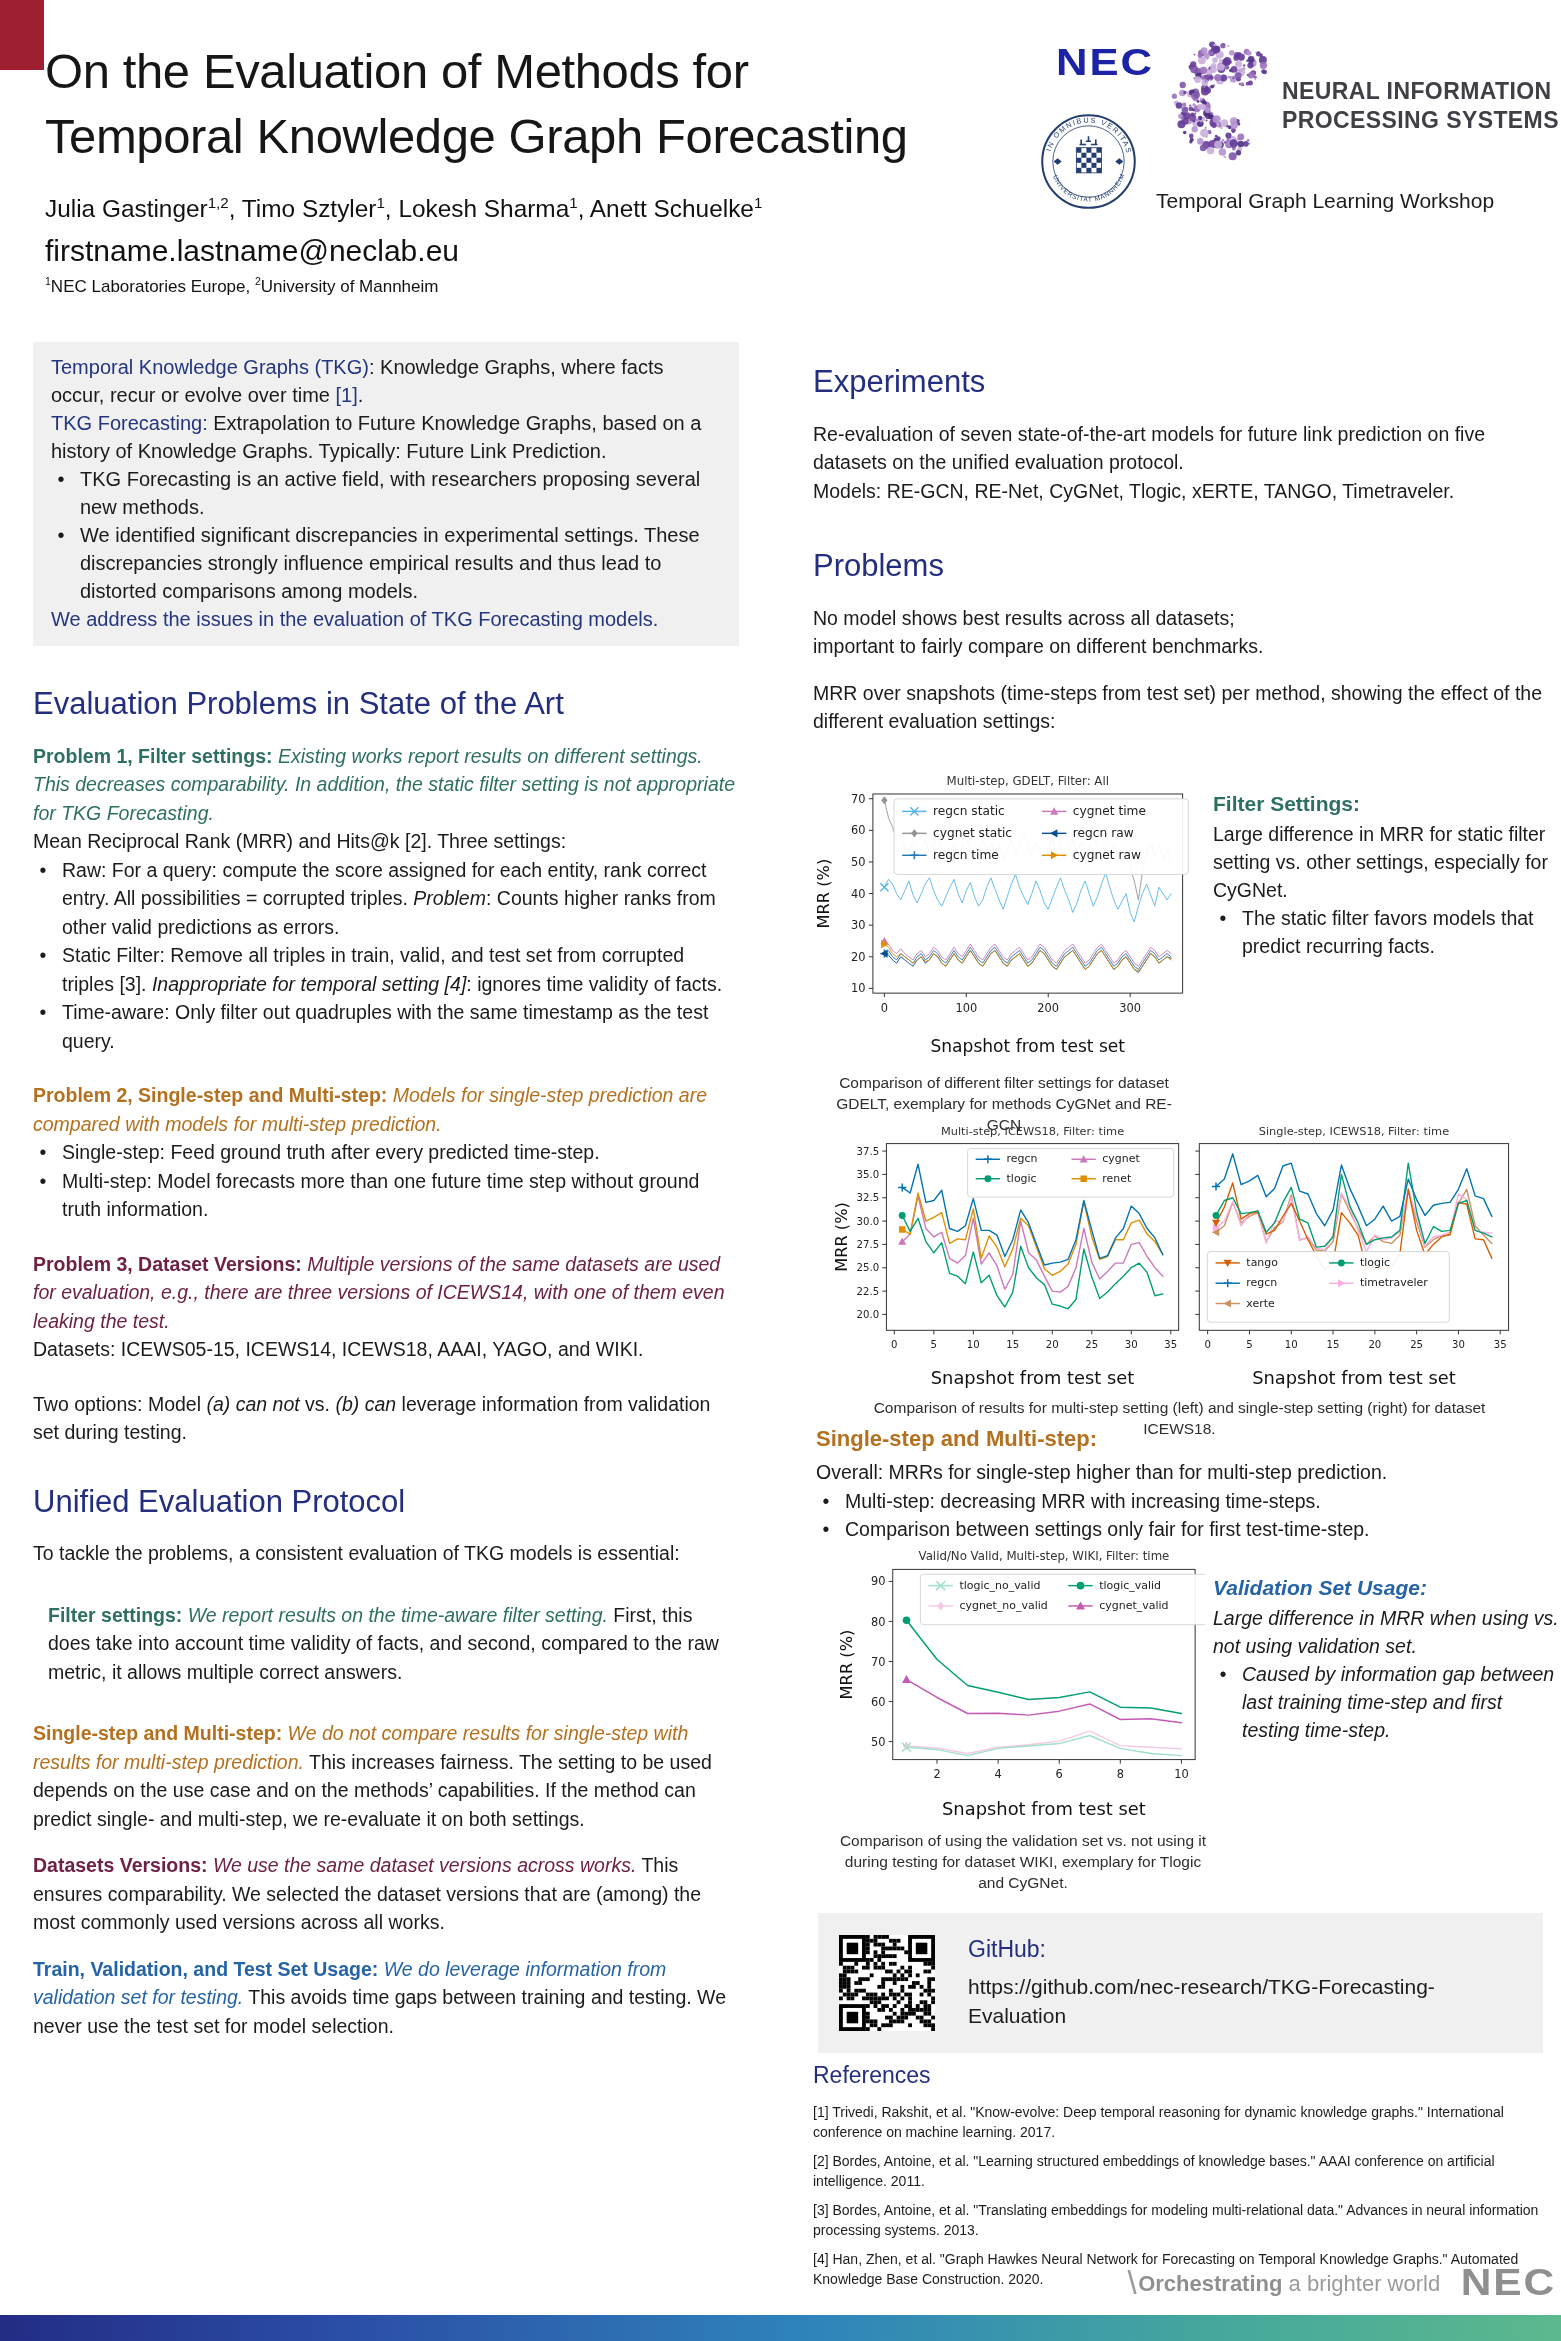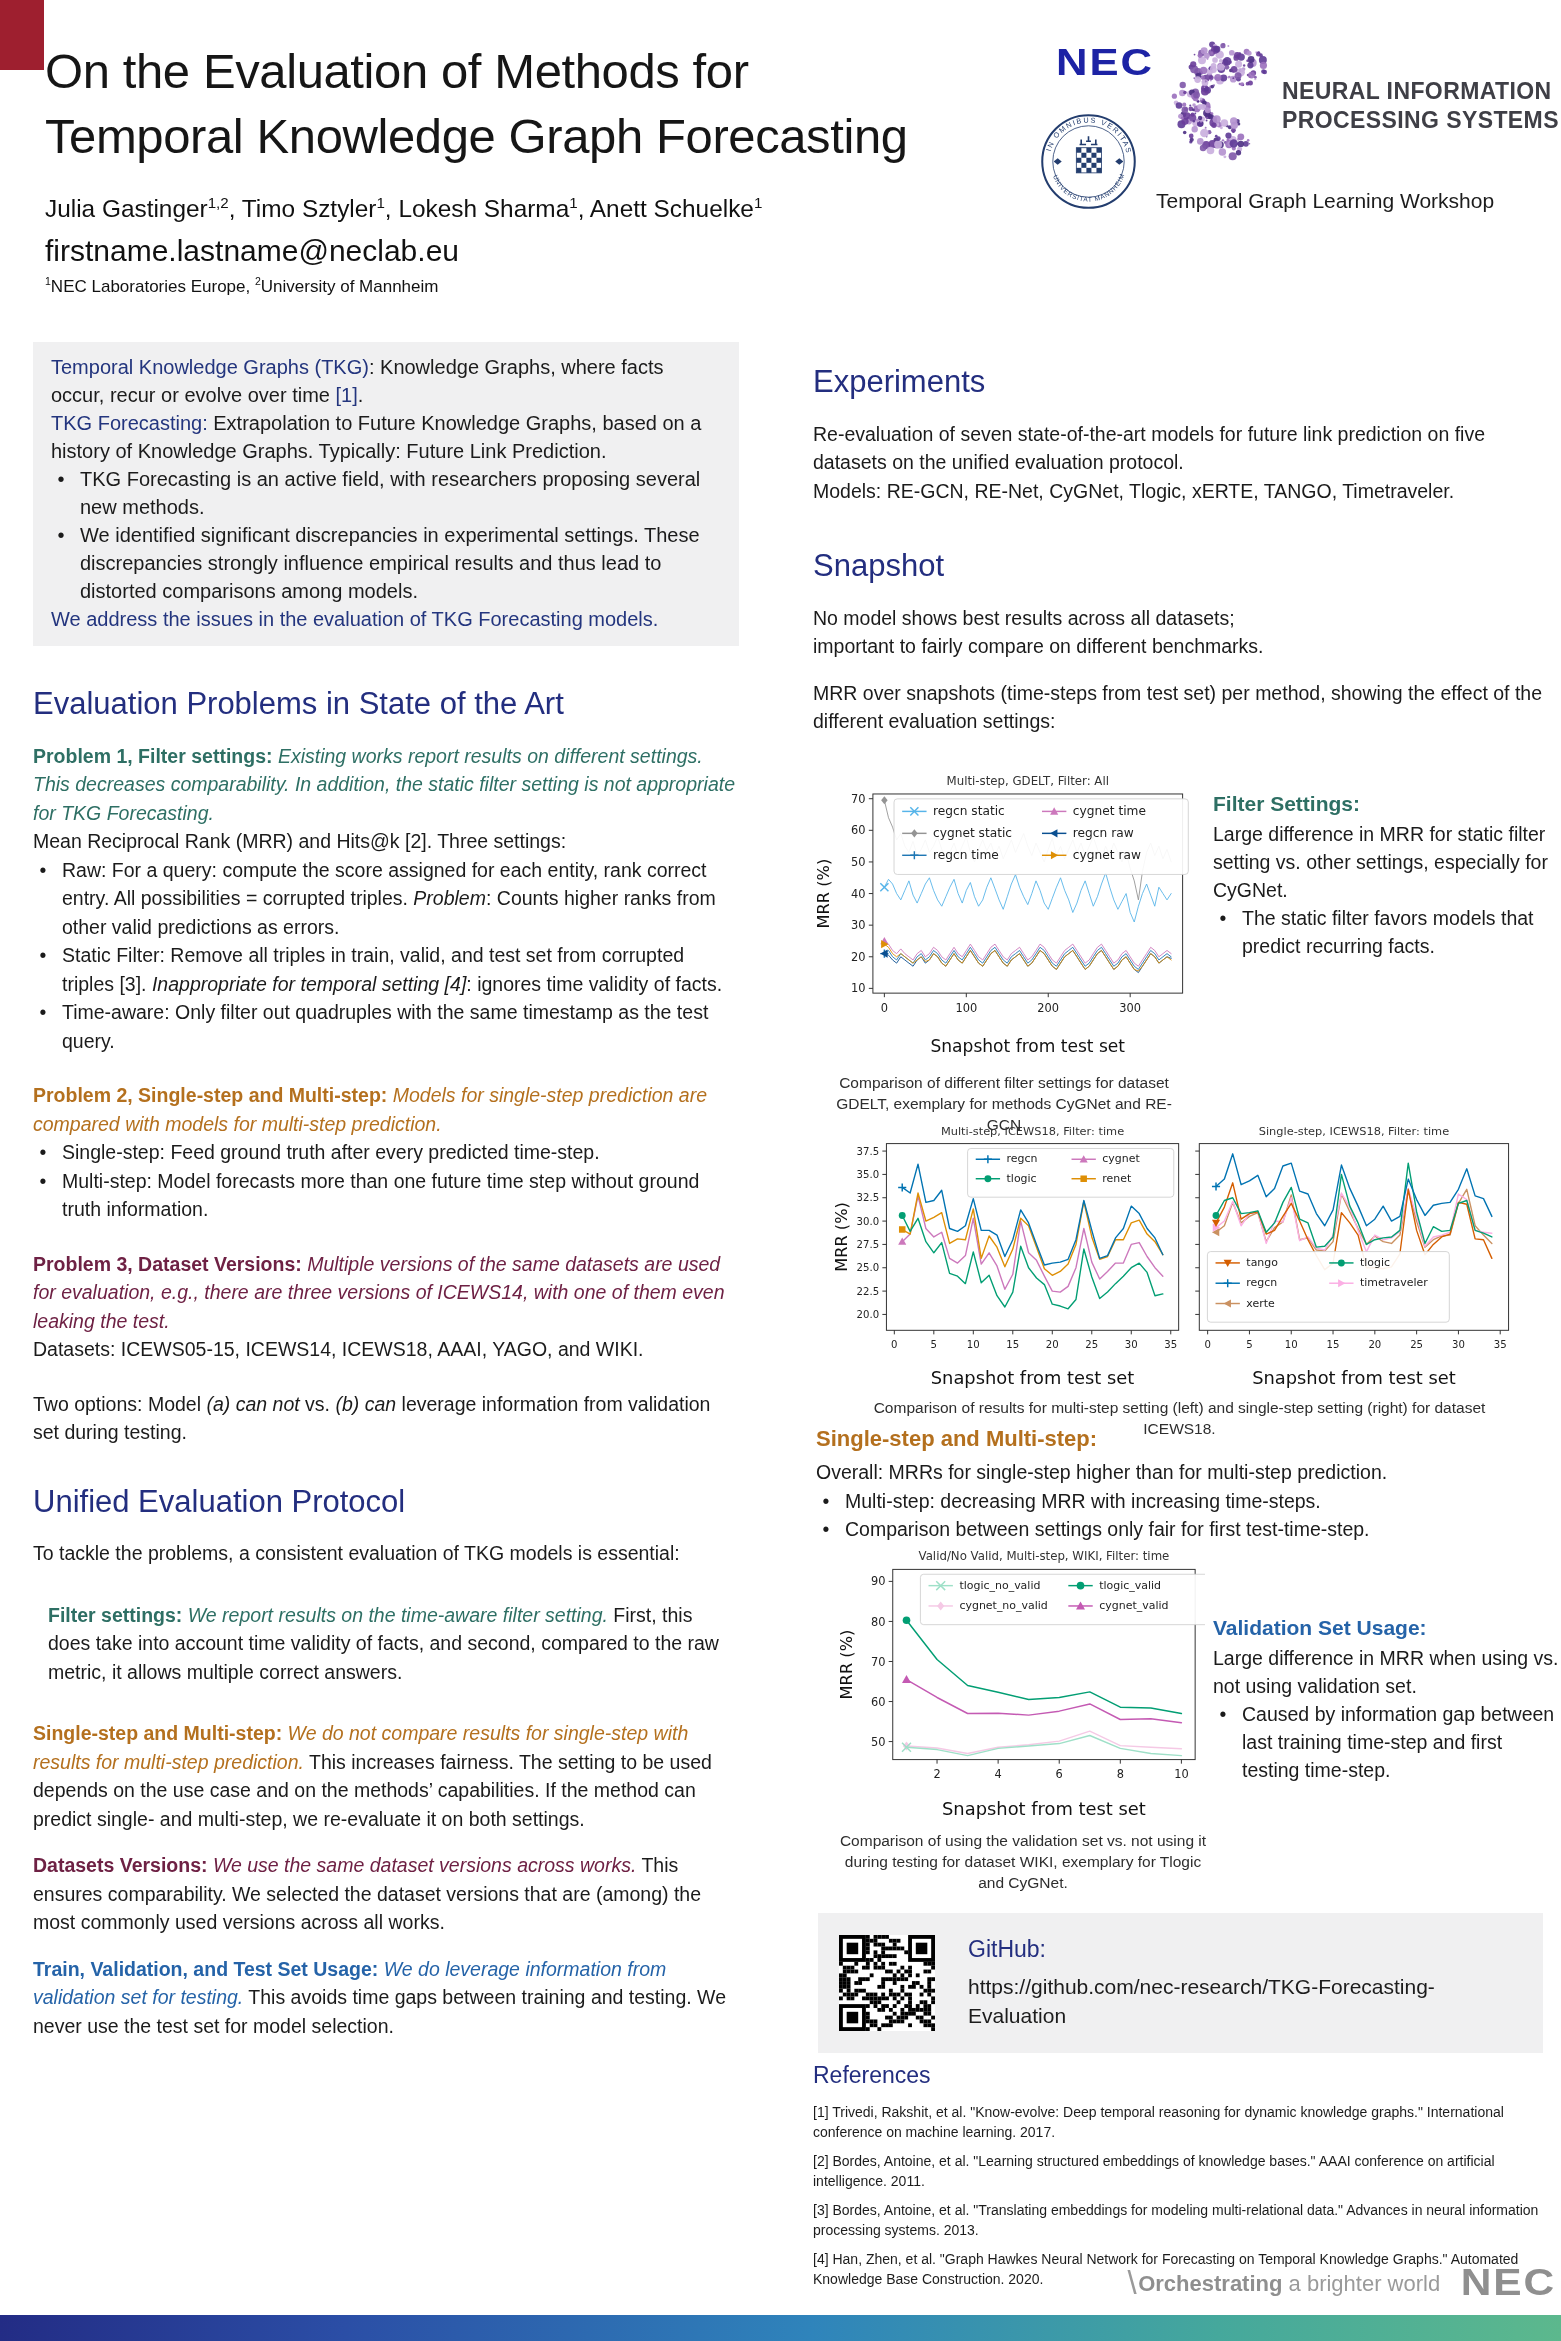--- a/index.html
+++ b/index.html
@@ -398,21 +398,21 @@
     <div class="gap"></div>
     <p style="margin:0;"><span class="rt-marb">Datasets Versions: </span><span class="rt-mari">We use the same dataset versions across works.</span><span class="rt-d"> This ensures comparability. We selected the dataset versions that are (among) the most commonly used versions across all works.</span></p>
     <div class="gap"></div>
     <p style="margin:0;"><span class="rt-blub">Train, Validation, and Test Set Usage: </span><span class="rt-blui">We do leverage information from validation set for testing.</span><span class="rt-d"> This avoids time gaps between training and testing. We never use the test set for model selection.</span></p>
   </div>
 
   <div class="rightcol">
     <h2>Experiments</h2>
     <p style="margin:0;">Re-evaluation of seven state-of-the-art models for future link prediction on five datasets on the unified evaluation protocol.</p>
     <p style="margin:0;">Models: RE-GCN, RE-Net, CyGNet, Tlogic, xERTE, TANGO, Timetraveler.</p>
-    <h2 style="margin-top:42px;">Snapshot</h2>
+    <h2 style="margin-top:42px;">Problems</h2>
     <p class="preline" style="margin:0 0 18px 0;">No model shows best results across all datasets;
 important to fairly compare on different benchmarks.</p>
     <p style="margin:0;">MRR over snapshots (time-steps from test set) per method, showing the effect of the different evaluation settings:</p>
   </div>
 
   <svg class="chart" viewBox="0 0 465 355" style="left: 816px; top: 771px; width: 378px; height: 289px;">
       <rect x="70" y="28" width="381" height="245" fill="#fff" stroke="#2f2f2f" stroke-width="1.2"></rect>
       <line x1="84.11111111111111" y1="273" x2="84.11111111111111" y2="278" stroke="#2f2f2f" stroke-width="1.2"></line>
       <text x="84.11111111111111" y="296" text-anchor="middle" font-size="14" fill="#222">0</text>
       <line x1="184.9047619047619" y1="273" x2="184.9047619047619" y2="278" stroke="#2f2f2f" stroke-width="1.2"></line>
@@ -647,21 +647,21 @@
       <text x="148" y="79" font-size="13.5" fill="#222">cygnet_no_valid</text>
       <line x1="282" y1="50" x2="312" y2="50" stroke="#029E73" stroke-width="1.8"></line>
       <circle cx="297" cy="50" r="4.675" fill="#029E73"></circle>
       <text x="320" y="54" font-size="13.5" fill="#222">tlogic_valid</text>
       <line x1="282" y1="75" x2="312" y2="75" stroke="#c45ab3" stroke-width="1.8"></line>
       <polygon points="297,69.5 302.5,79.4 291.5,79.4" fill="#c45ab3"></polygon>
       <text x="320" y="79" font-size="13.5" fill="#222">cygnet_valid</text>
     </svg>
   <div class="figcap" style="left:839px;top:1830px;width:368px;">Comparison of using the validation set vs. not using it during testing for dataset WIKI, exemplary for Tlogic and CyGNet.</div>
 
-  <div class="note" style="left:1213px;top:1614px;">
+  <div class="note" style="left:1213px;top:1574px;font-style:italic;">
     <p class="nh blu-h">Validation Set Usage:</p>
     <p>Large difference in MRR when using vs. not using validation set.</p>
     <ul class="blt">
       <li><span class="rt-d">Caused by information gap between last training time-step and first testing time-step.</span></li>
     </ul>
   </div>
 
   <div class="github">
     <svg class="qr" id="qr-svg" width="96" height="96" viewBox="0 0 118 118">
         <rect x="0" y="0" width="118" height="118" fill="#fff"></rect>

